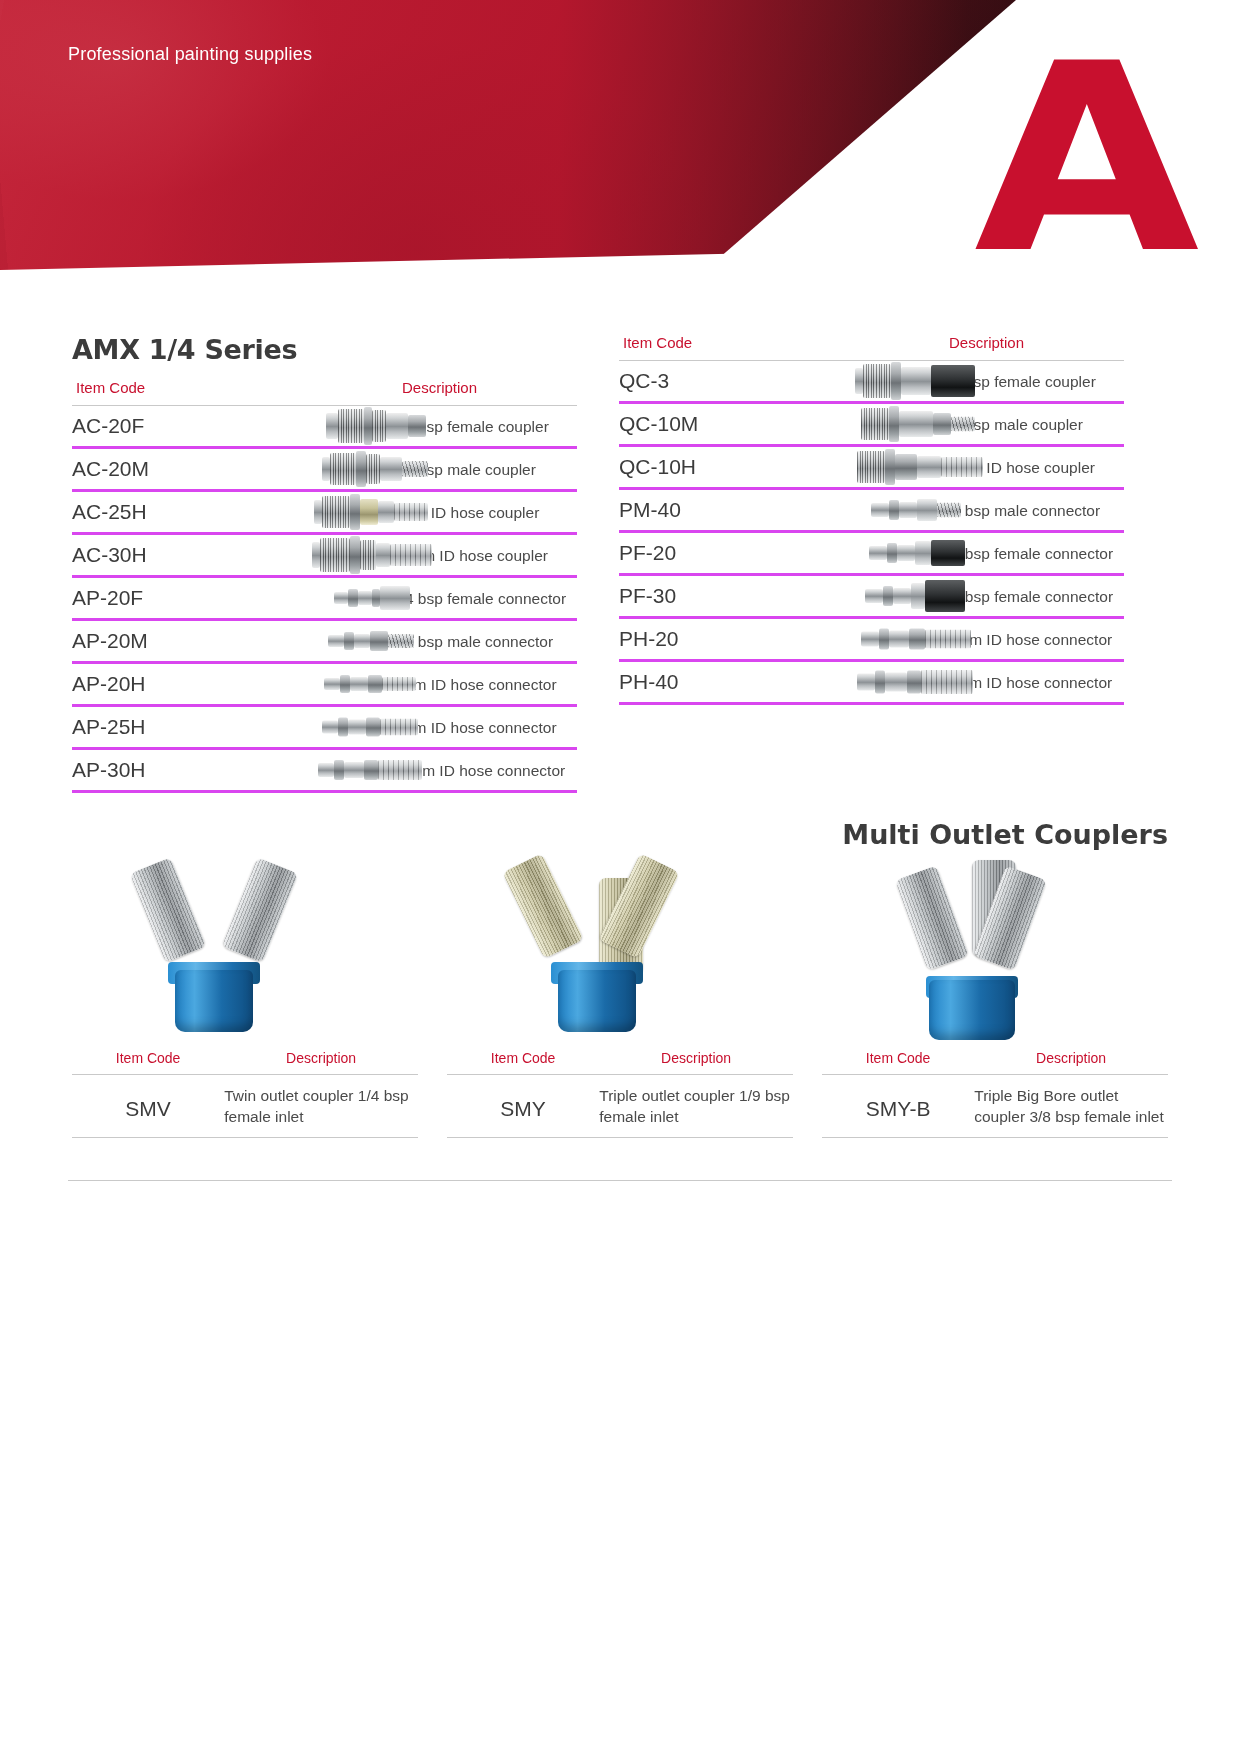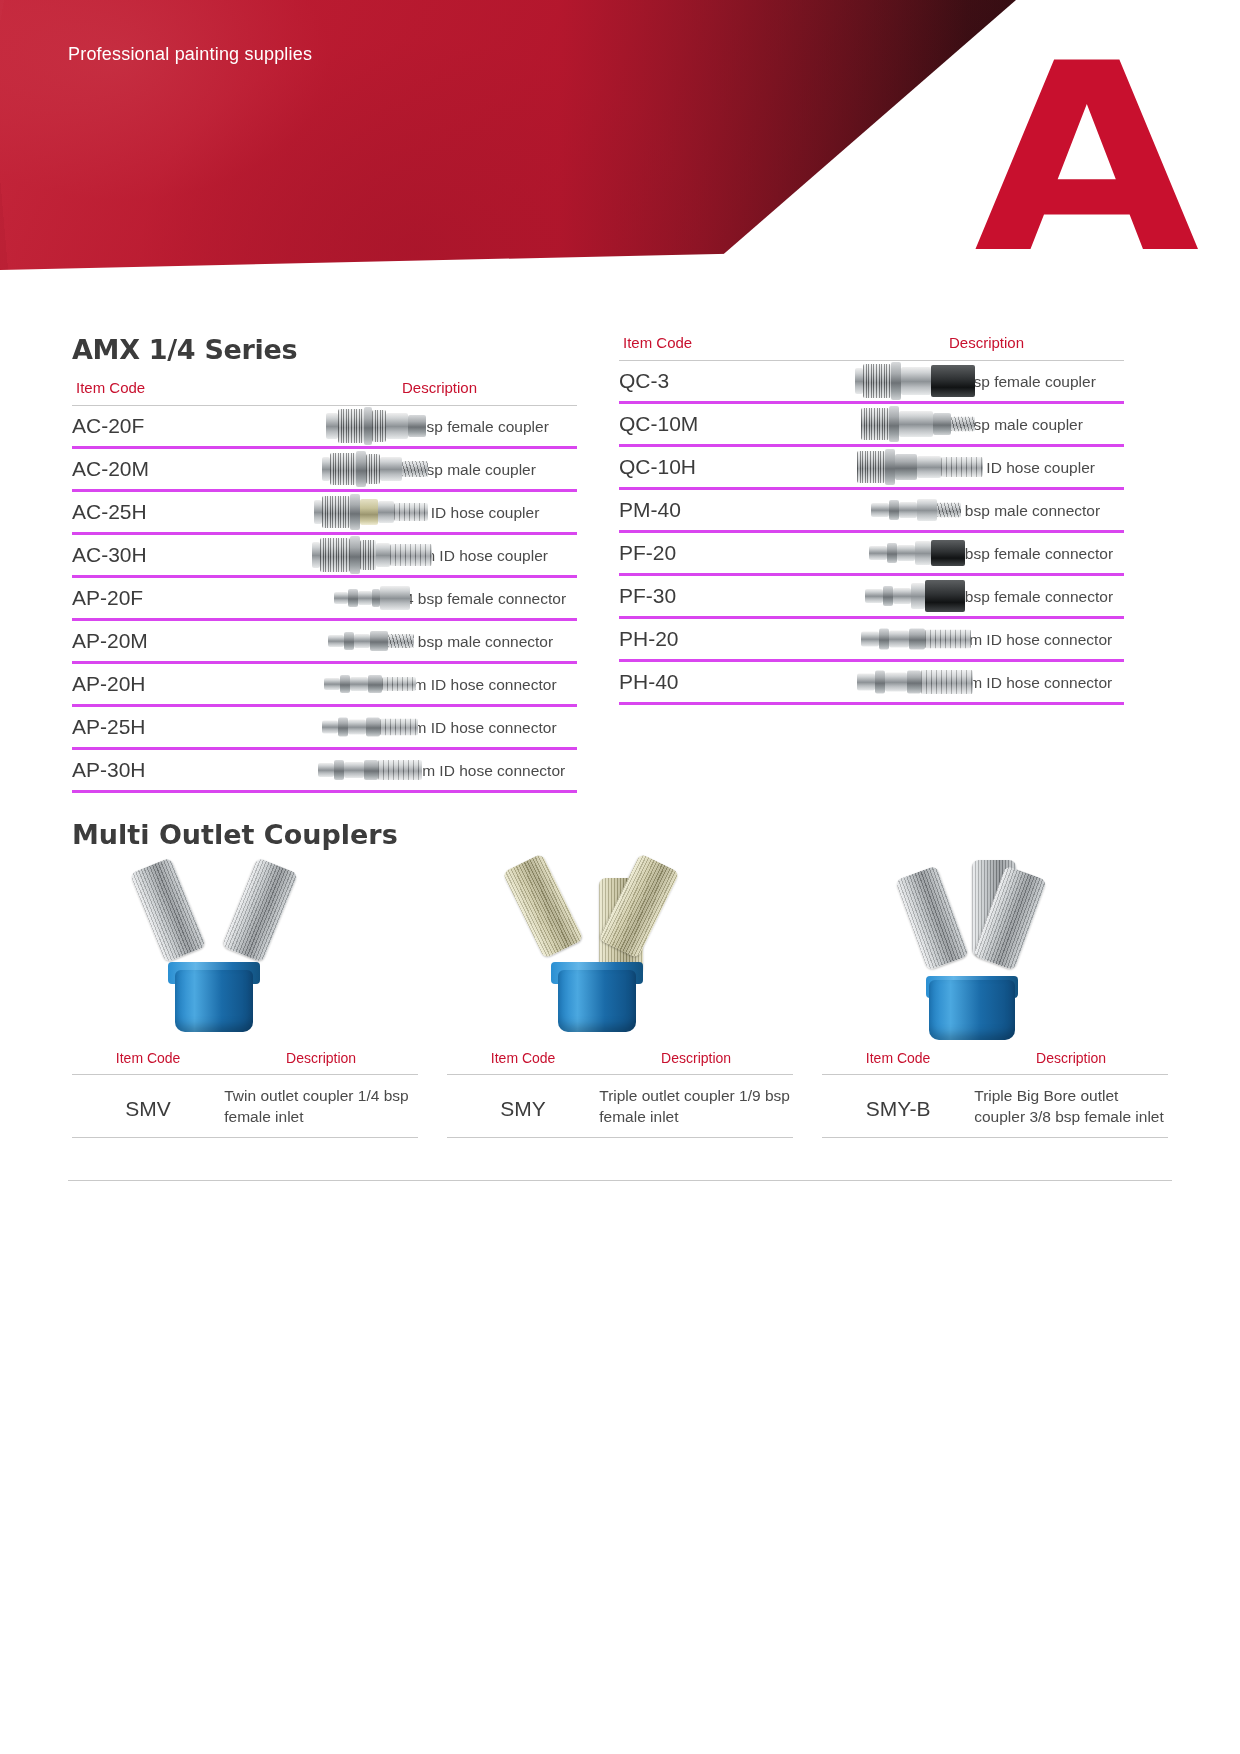--- a/index.html
+++ b/index.html
@@ -163,21 +163,21 @@
       linear-gradient(to bottom, #eceeef 0%, #c6cacc 25%, #80858a 55%, #b6babd 78%, #e7e9ea 100%);
   }
   .thread {
     background:
       repeating-linear-gradient(75deg, rgba(0,0,0,.28) 0 1px, rgba(255,255,255,.32) 1px 3.4px),
       linear-gradient(to bottom, #e9ebec 0%, #c1c5c8 28%, #7c8185 58%, #b2b7ba 80%, #e4e6e7 100%);
   }
 
   
   .multi-title {
-    text-align: left;
+    text-align: right;
     font-family: "DejaVu Sans", sans-serif;
     font-weight: 700;
     font-size: 27px;
     color: #3c3c3c;
     margin: 26px 0 6px 0;
   }
   .multi-row { display: flex; gap: 14px; justify-content: space-between; }
   .multi-cell { width: 346px; }
   .multi-art { height: 190px; position: relative; }
 

